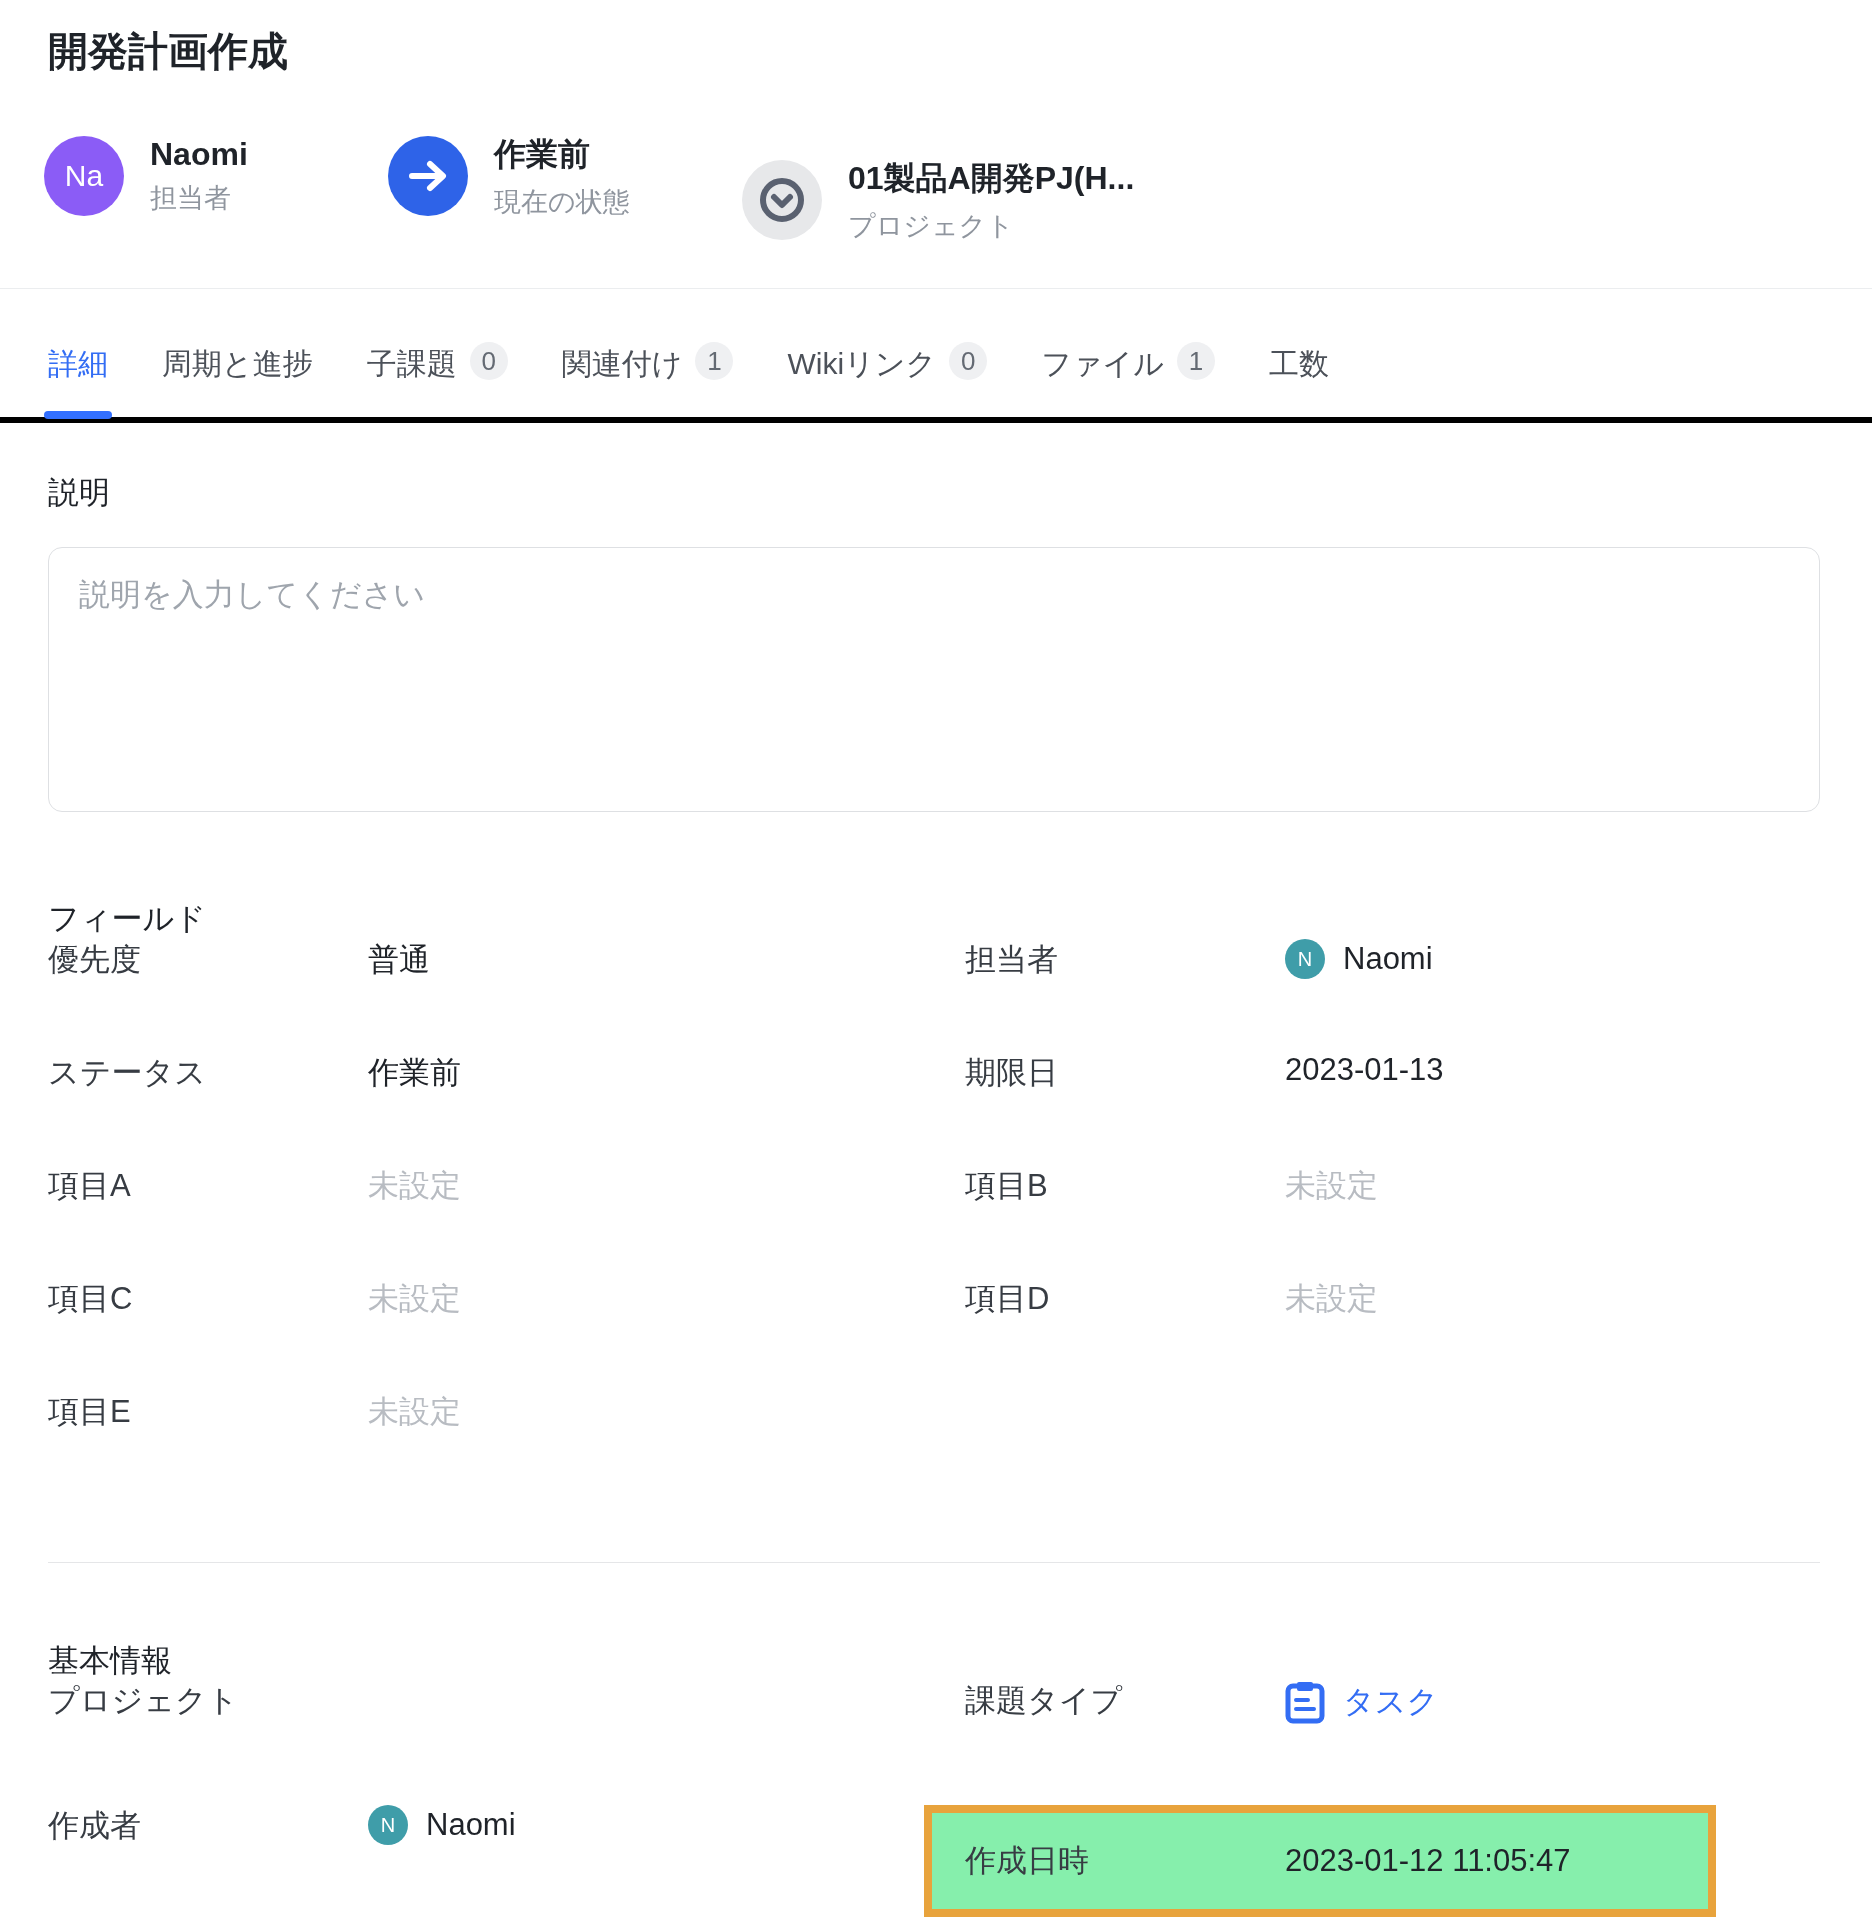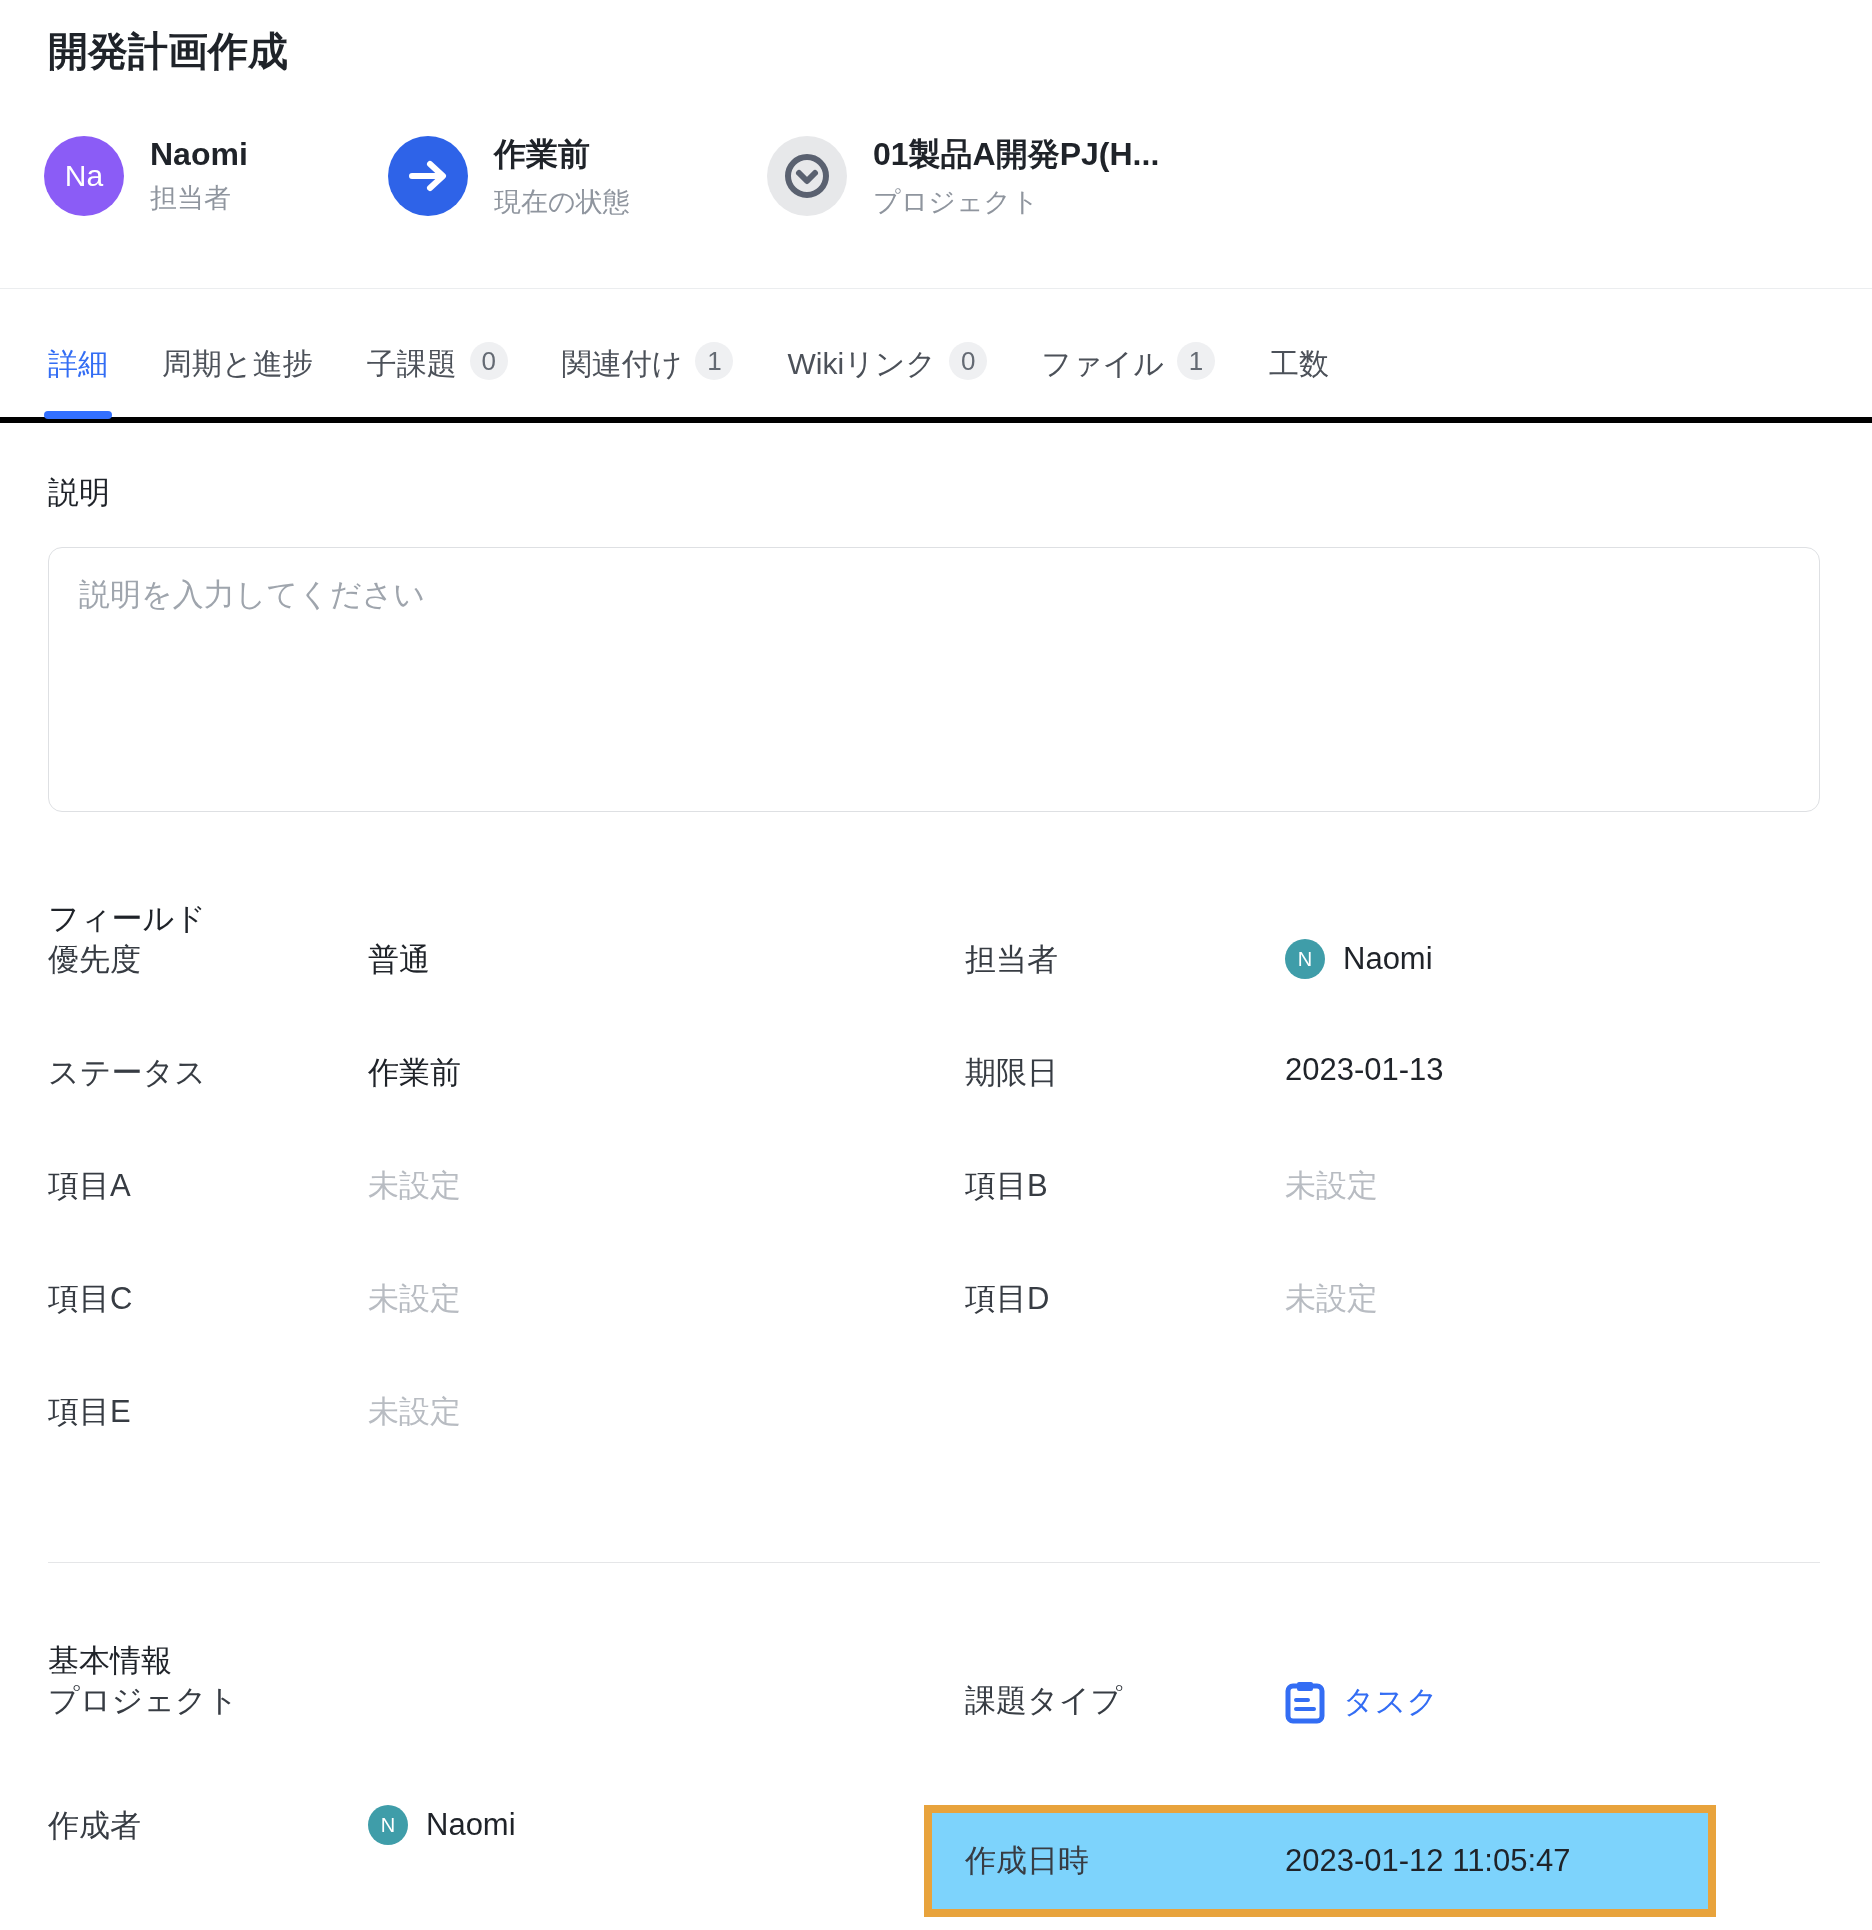--- a/index.html
+++ b/index.html
@@ -7,21 +7,21 @@
   body { font-family:"Liberation Sans","DejaVu Sans",sans-serif; color:#1f2329; }
   .page { position:relative; width:1872px; height:1930px; background:#fff; overflow:hidden; }
 
   
   .page-title { position:absolute; left:48px; top:24px; font-size:40px; font-weight:600; color:#1f2329; }
 
   
   .header-chip { position:absolute; top:134px; display:flex; align-items:center; gap:26px; height:84px; }
   .chip-assignee { left:44px; }
   .chip-status   { left:388px; }
-  .chip-project  { left:767px; }
+  .chip-project  { left:742px;margin-top:24px; }
   .chip-circle { width:80px; height:80px; border-radius:50%; flex:0 0 auto;
                  display:flex; align-items:center; justify-content:center; }
   .avatar-big { background:#8b5cf6; color:#fff; font-size:30px; font-weight:400; }
   .status-circle { background:#2e63e8; }
   .project-circle { background:#e7e8ea; }
   .chip-text { display:flex; flex-direction:column; gap:7px; }
   .chip-value { font-size:32px; font-weight:600; color:#1f2329; white-space:nowrap; }
   .chip-label { font-size:27px; color:#8f959e; }
 
   .header-divider { position:absolute; left:0; right:0; top:288px; height:1px; background:#ebedef; }
@@ -58,21 +58,21 @@
          font-size:20px; display:flex; align-items:center; justify-content:center; flex:0 0 auto; }
 
   .mid-divider { position:absolute; left:48px; right:52px; top:1562px; height:1px; background:#e5e6e8; }
 
   
   .basic-grid { position:absolute; left:48px; top:1680px; width:1772px;
          display:grid; grid-template-columns:917px 1fr; grid-auto-rows:125px; }
   .link { color:#336df4; cursor:pointer; }
   .issuetype-icon { width:40px; height:44px; flex:0 0 auto; }
   .highlight-box { display:flex; align-items:center; height:112px; width:792px; margin-left:-41px;
-         border:8px solid #e8a33c; padding-left:33px; background:#7dd3fc; }
+         border:8px solid #e8a33c; padding-left:33px; background:#86efac; }
   .highlight-box .field-label { flex:0 0 320px; }
 </style>
 </head>
 <body>
 
 <div class="page">
 
   <div class="page-title">開発計画作成</div>
 
   <div class="header-chip chip-assignee">

